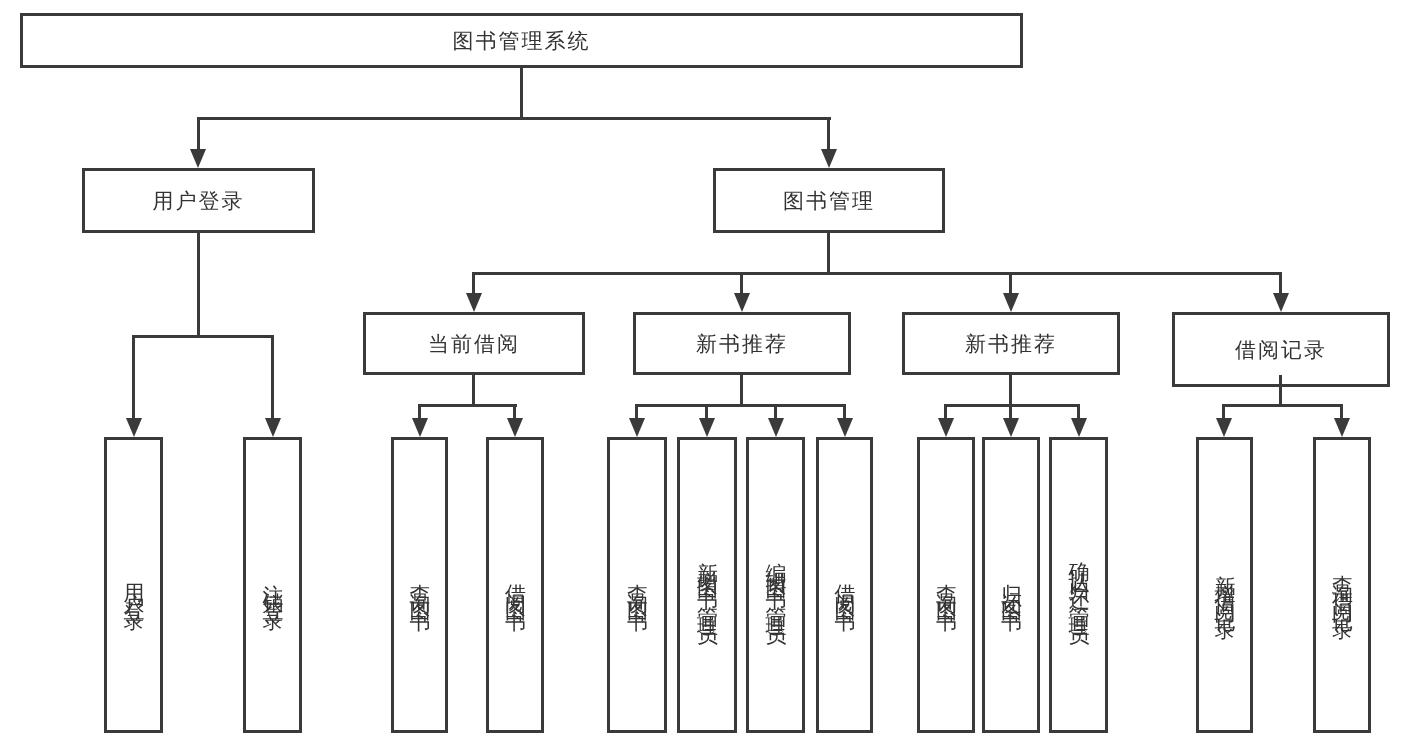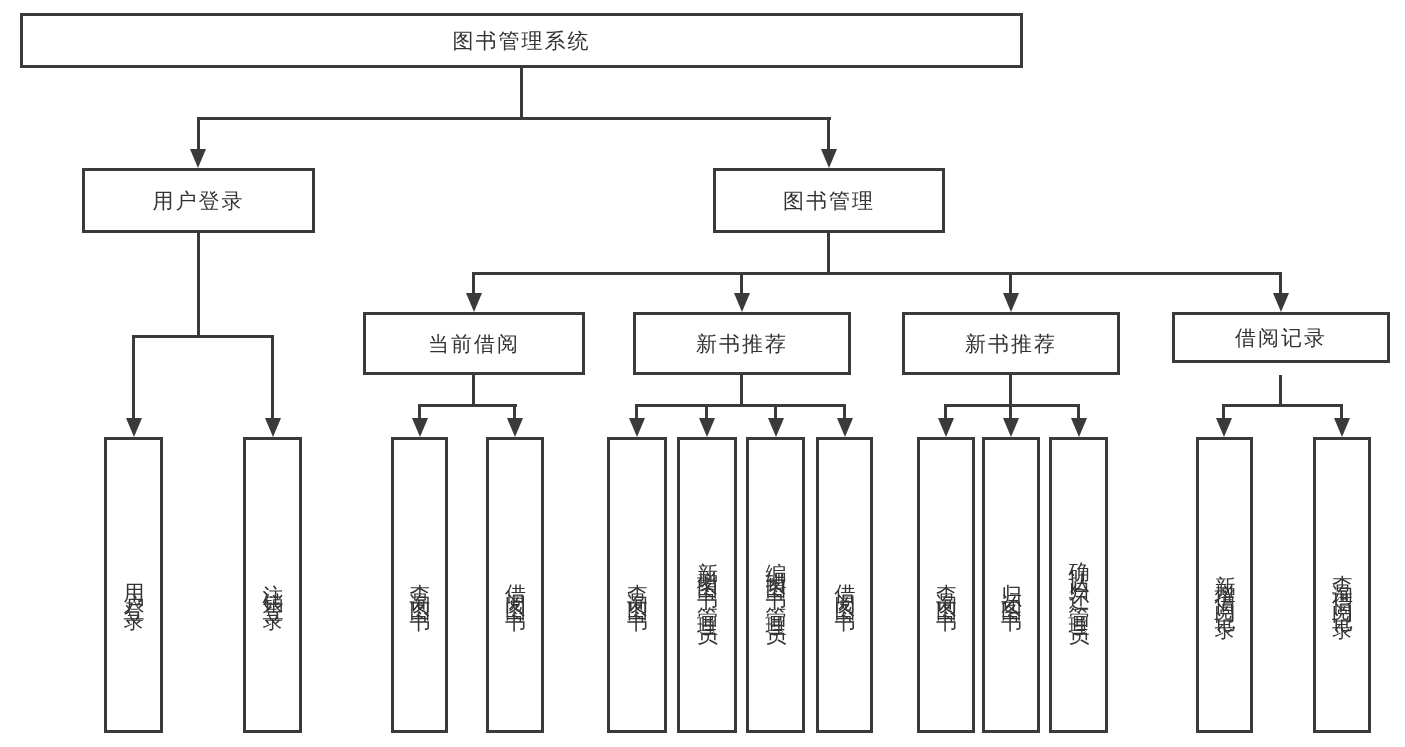--- a/index.html
+++ b/index.html
@@ -64,21 +64,21 @@
 
   <div class="node hbox" style="left:363px;top:312px;width:222px;height:63px;">
     <span>当前借阅</span>
   </div>
   <div class="node hbox" style="left:633px;top:312px;width:218px;height:63px;">
     <span>新书推荐</span>
   </div>
   <div class="node hbox" style="left:902px;top:312px;width:218px;height:63px;">
     <span>新书推荐</span>
   </div>
-  <div class="node hbox" style="left:1172px;top:312px;width:218px;height:51px;">
+  <div class="node hbox" style="left:1172px;top:312px;width:218px;height:75px;">
     <span>借阅记录</span>
   </div>
 
   <div class="node vbox" style="left:104px;top:437px;width:59px;height:296px;">
     <span>用户登录</span>
   </div>
   <div class="node vbox" style="left:243px;top:437px;width:59px;height:296px;">
     <span>注销登录</span>
   </div>
 

